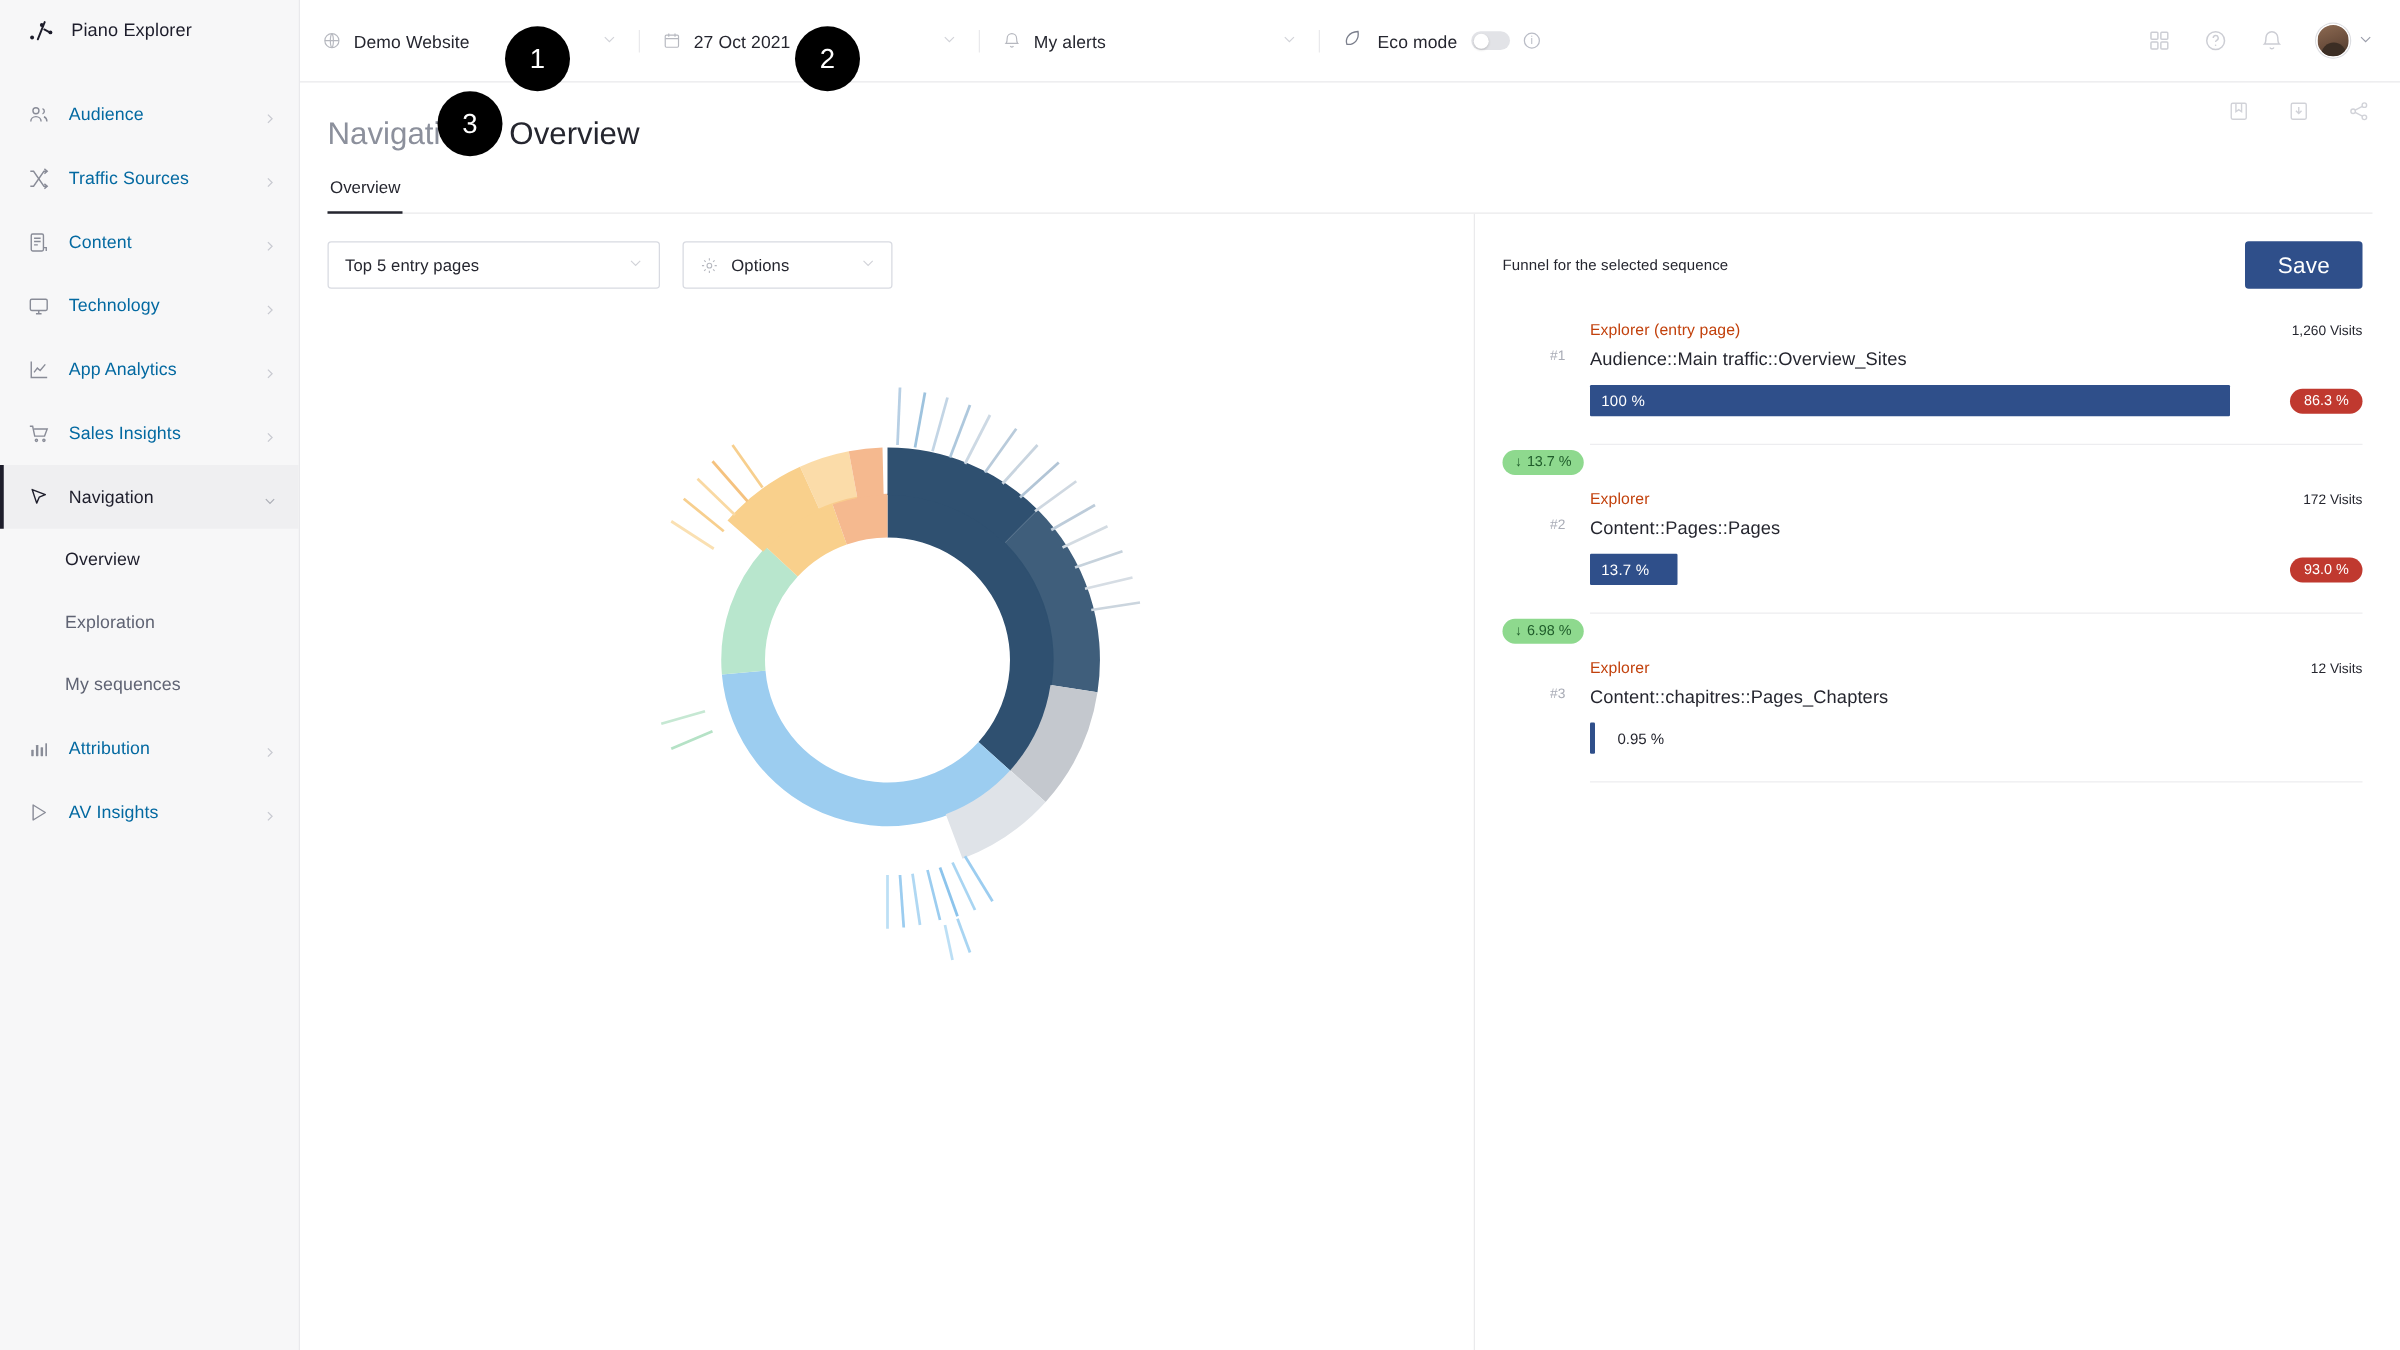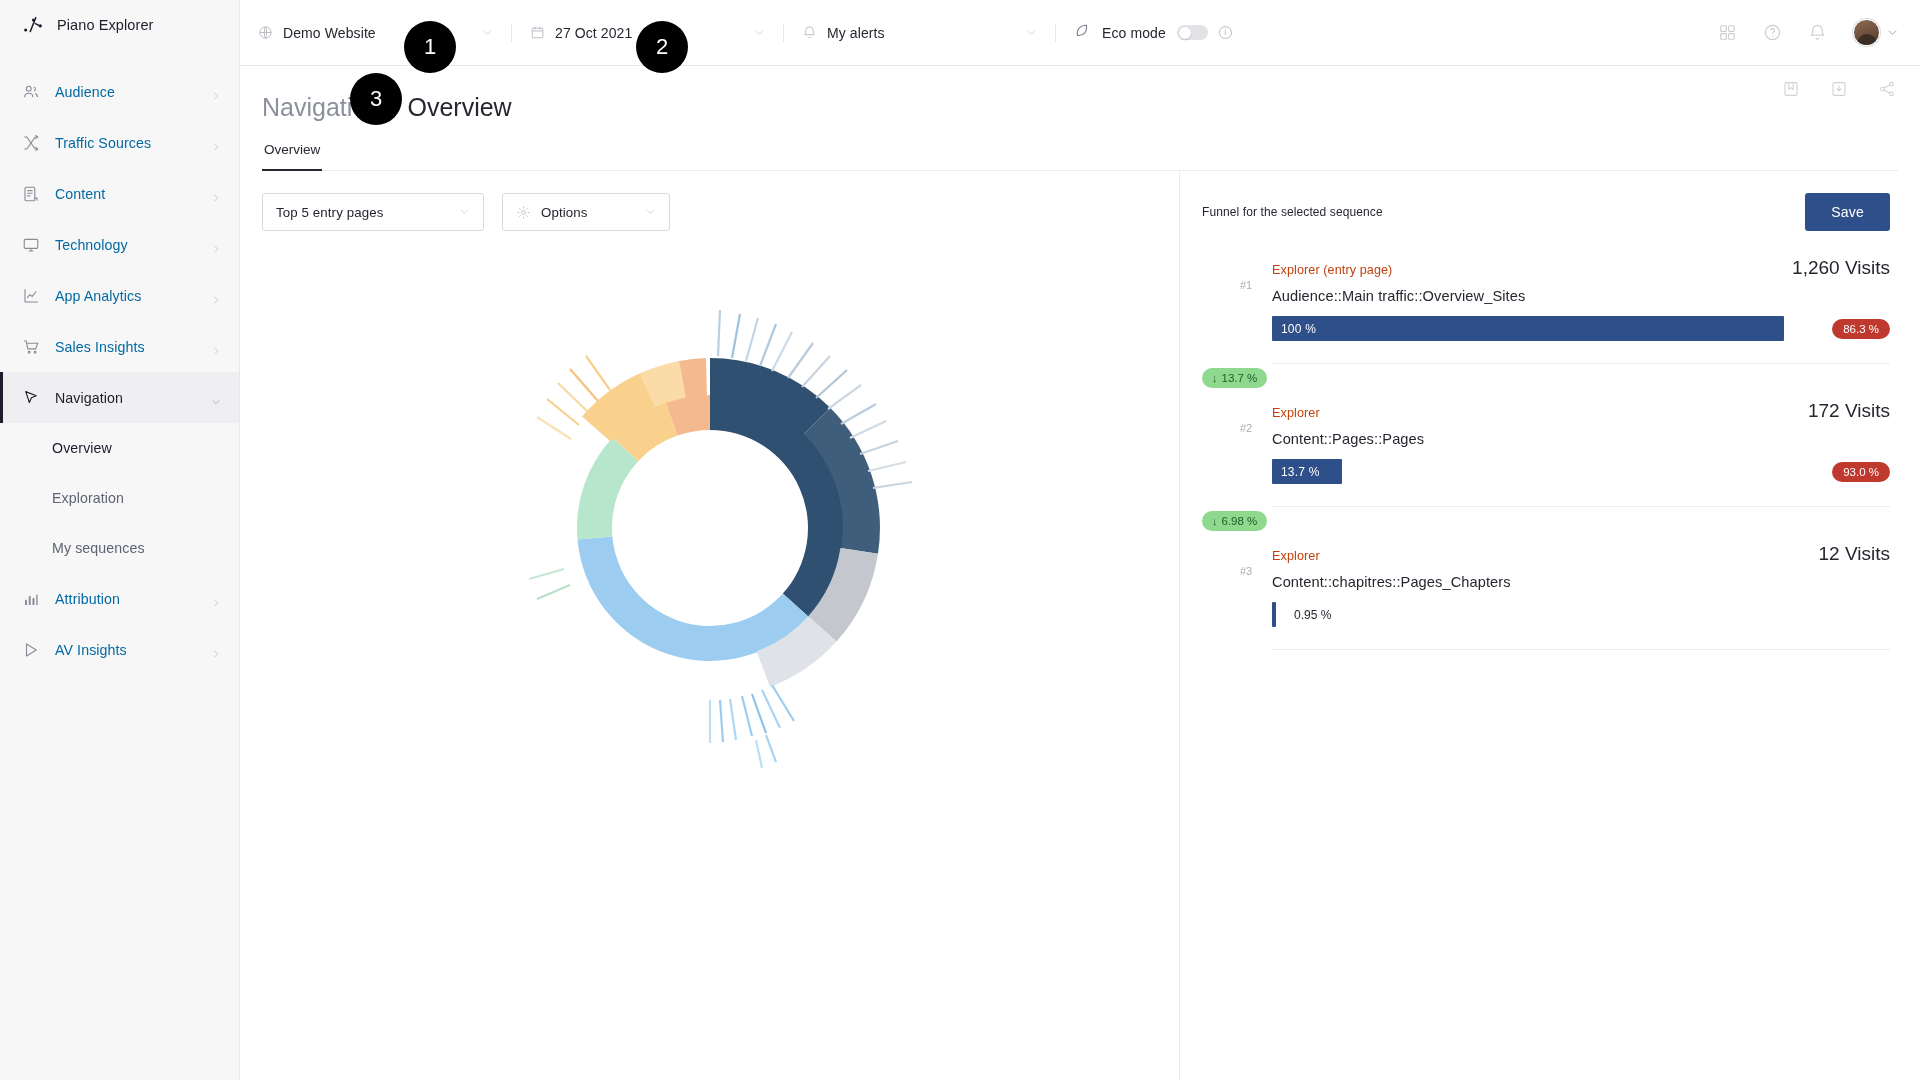--- a/index.html
+++ b/index.html
@@ -147,54 +147,54 @@
   .content { flex: 1; display: flex; min-height: 0; }
   .left-pane { width: 940px; border-right: 1px solid #eaeaec; position: relative; }
   .right-pane { flex: 1; position: relative; }
 
   .controls { display: flex; gap: 18px; padding: 22px 0 0 22px; }
   .select {
     height: 38px; border: 1px solid #d8dae1; border-radius: 3px;
     display: flex; align-items: center; padding: 0 13px; gap: 10px;
     background: #fff; cursor: pointer;
   }
-  .select.entry { width: 222px; }
+  .select.entry { width: 266px; }
   .select.options { width: 168px; }
   .select .txt { font-size: 13.3px; color: #25262f; flex: 1; letter-spacing:.1px;}
   .select .caret { width: 11px; opacity: .45; }
   .select .gear { width: 15px; height: 15px; opacity: .55; }
 
   .sunburst-wrap {
     position: absolute; left: 0; top: 80px; right: 0; bottom: 0;
     display: flex; align-items: flex-start; justify-content: center;
     padding-top: 22px;
   }
 
   
   .funnel-head {
     display: flex; align-items: center; justify-content: space-between;
     padding: 22px 30px 0 22px;
   }
   .funnel-title { font-size: 12px; color: #25262f; letter-spacing:.1px;}
   .save-btn {
     background: #2f4f8a; color: #fff; border: none; border-radius: 3px;
-    font-size: 14px; padding: 0 26px; height: 38px; cursor: pointer;
+    font-size: 18px; padding: 0 26px; height: 38px; cursor: pointer;
     letter-spacing:.2px;
   }
 
   .funnel { margin-top: 26px; position: relative; padding-left: 22px; padding-right: 30px;}
   .step { position: relative; padding: 0 0 0 70px; }
   .step-rank {
     position: absolute; left: 38px; top: 22px;
     font-size: 11px; color: #a9acb6;
   }
   .step-inner { border-bottom: 1px solid #ededf0; padding-bottom: 22px; }
   .step-toprow { display: flex; align-items: baseline; justify-content: space-between; }
   .step-source { font-size: 12.6px; color: #c2410c; letter-spacing:.1px;}
-  .step-visits { font-size: 19px; color: #25262f; }
+  .step-visits { font-size: 11px; color: #25262f; }
   .step-name { font-size: 14.6px; color: #25262f; margin-top: 9px; letter-spacing:.1px;}
   .bar-row { display: flex; align-items: center; gap: 18px; margin-top: 12px; }
   .bar {
     background: #2f4f8a; height: 25px; border-radius: 1px;
     display: flex; align-items: center; color: #fff; font-size: 12px;
     padding-left: 9px; letter-spacing:.2px;
   }
   .bar.thin { background: #2f4f8a; width: 4px; padding-left: 0; }
   .bar-label-out { font-size: 12px; color: #25262f; }
   .pct-badge {

